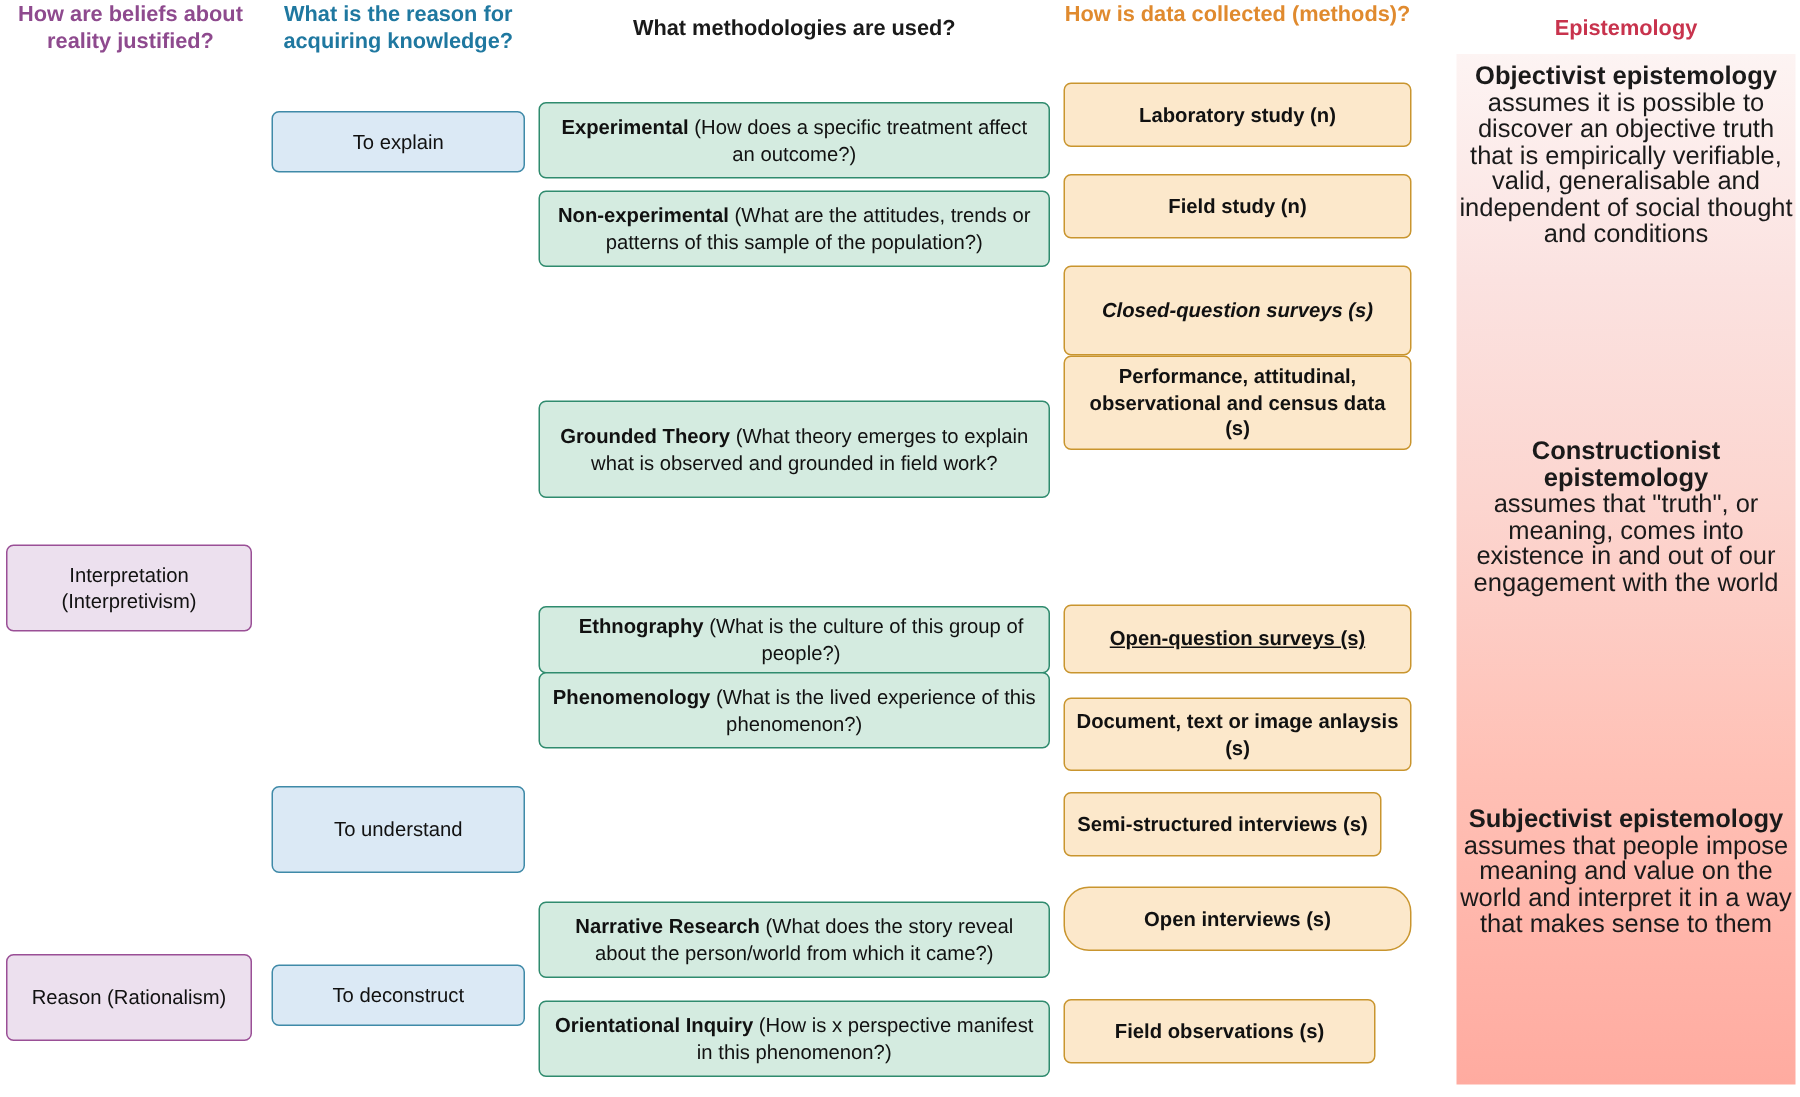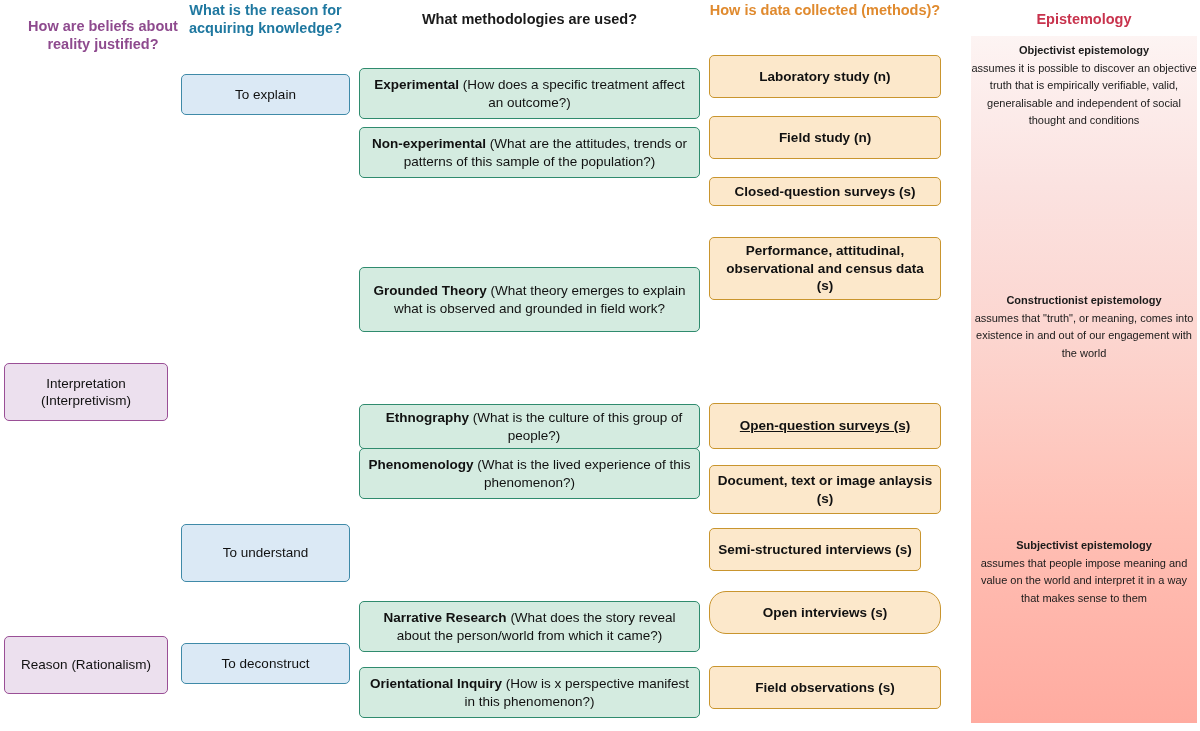--- a/index.html
+++ b/index.html
@@ -21,41 +21,41 @@
   }
 
   
   .col-header {
     position: absolute;
     text-align: center;
     font-weight: bold;
     font-size: 14.5px;
     line-height: 18px;
   }
-  #hdr-0 { left: 0px;   top: 17px;  width: 174px; color: #8e4a8e; margin-left: 16px; }
+  #hdr-0 { left: 0px;   top: 1px;  width: 174px; color: #8e4a8e; }
   #hdr-1 { left: 178px; top: 1px;  width: 175px; color: #1f78a0; }
   #hdr-2 { left: 357px; top: 10px; width: 345px; color: #1a1a1a; }
   #hdr-3 { left: 706px; top: 1px;  width: 238px; color: #e08a2e; }
   #hdr-4 { left: 971px; top: 10px; width: 226px; color: #c8334d; }
 
   
   #episte-panel {
     position: absolute;
     left: 971px;
     top: 36px;
     width: 226px;
     height: 687px;
     background: linear-gradient(to bottom, #fdf4f3 0%, #fbe2e0 22%, #fcd5cf 44%, #ffc0b5 70%, #ffaba0 100%);
   }
   .episte-block {
     position: absolute;
     left: 971px;
     width: 226px;
     text-align: center;
-    font-size: 11px;
+    font-size: 17px;
     line-height: 17.5px;
     color: #1a1a1a;
   }
   .episte-block .ttl {
     display: block;
     font-weight: bold;
   }
   #ep-0 { top: 42px;  }
   #ep-1 { top: 292px; }
   #ep-2 { top: 537px; }
@@ -169,35 +169,35 @@
       <span>(How is x perspective manifest in this phenomenon?)</span>
     </span>
   </div>
 
   <div class="node n-orange" style="left: 709px; top: 55px; width: 232px; height: 43px;">
     <span class="inner">Laboratory study (n)</span>
   </div>
   <div class="node n-orange" style="left: 709px; top: 116px; width: 232px; height: 43px;">
     <span class="inner">Field study (n)</span>
   </div>
-  <div class="node n-orange" style="left: 709px; top: 177px; width: 232px; height: 29px;">
+  <div class="node n-orange" style="left: 709px; top: 177px; width: 232px; height: 60px; font-style: italic;">
     <span class="inner">Closed-question surveys (s)</span>
   </div>
   <div class="node n-orange" style="left: 709px; top: 237px; width: 232px; height: 63px;">
     <span class="inner">Performance, attitudinal, observational and census data (s)</span>
   </div>
   <div class="node n-orange" style="left: 709px; top: 403px; width: 232px; height: 46px; text-decoration: underline;">
     <span class="inner">Open-question surveys (s)</span>
   </div>
   <div class="node n-orange" style="left: 709px; top: 465px; width: 232px; height: 49px;">
     <span class="inner">Document, text or image anlaysis (s)</span>
   </div>
   <div class="node n-orange" style="left: 709px; top: 528px; width: 212px; height: 43px;">
     <span class="inner">Semi-structured interviews (s)</span>
   </div>
   <div class="node n-orange" style="left: 709px; top: 591px; width: 232px; height: 43px; border-radius: 17px;">
     <span class="inner">Open interviews (s)</span>
   </div>
-  <div class="node n-orange" style="left: 709px; top: 666px; width: 232px; height: 43px;">
+  <div class="node n-orange" style="left: 709px; top: 666px; width: 208px; height: 43px;">
     <span class="inner">Field observations (s)</span>
   </div>
 
 </div>
 
 </body></html>

